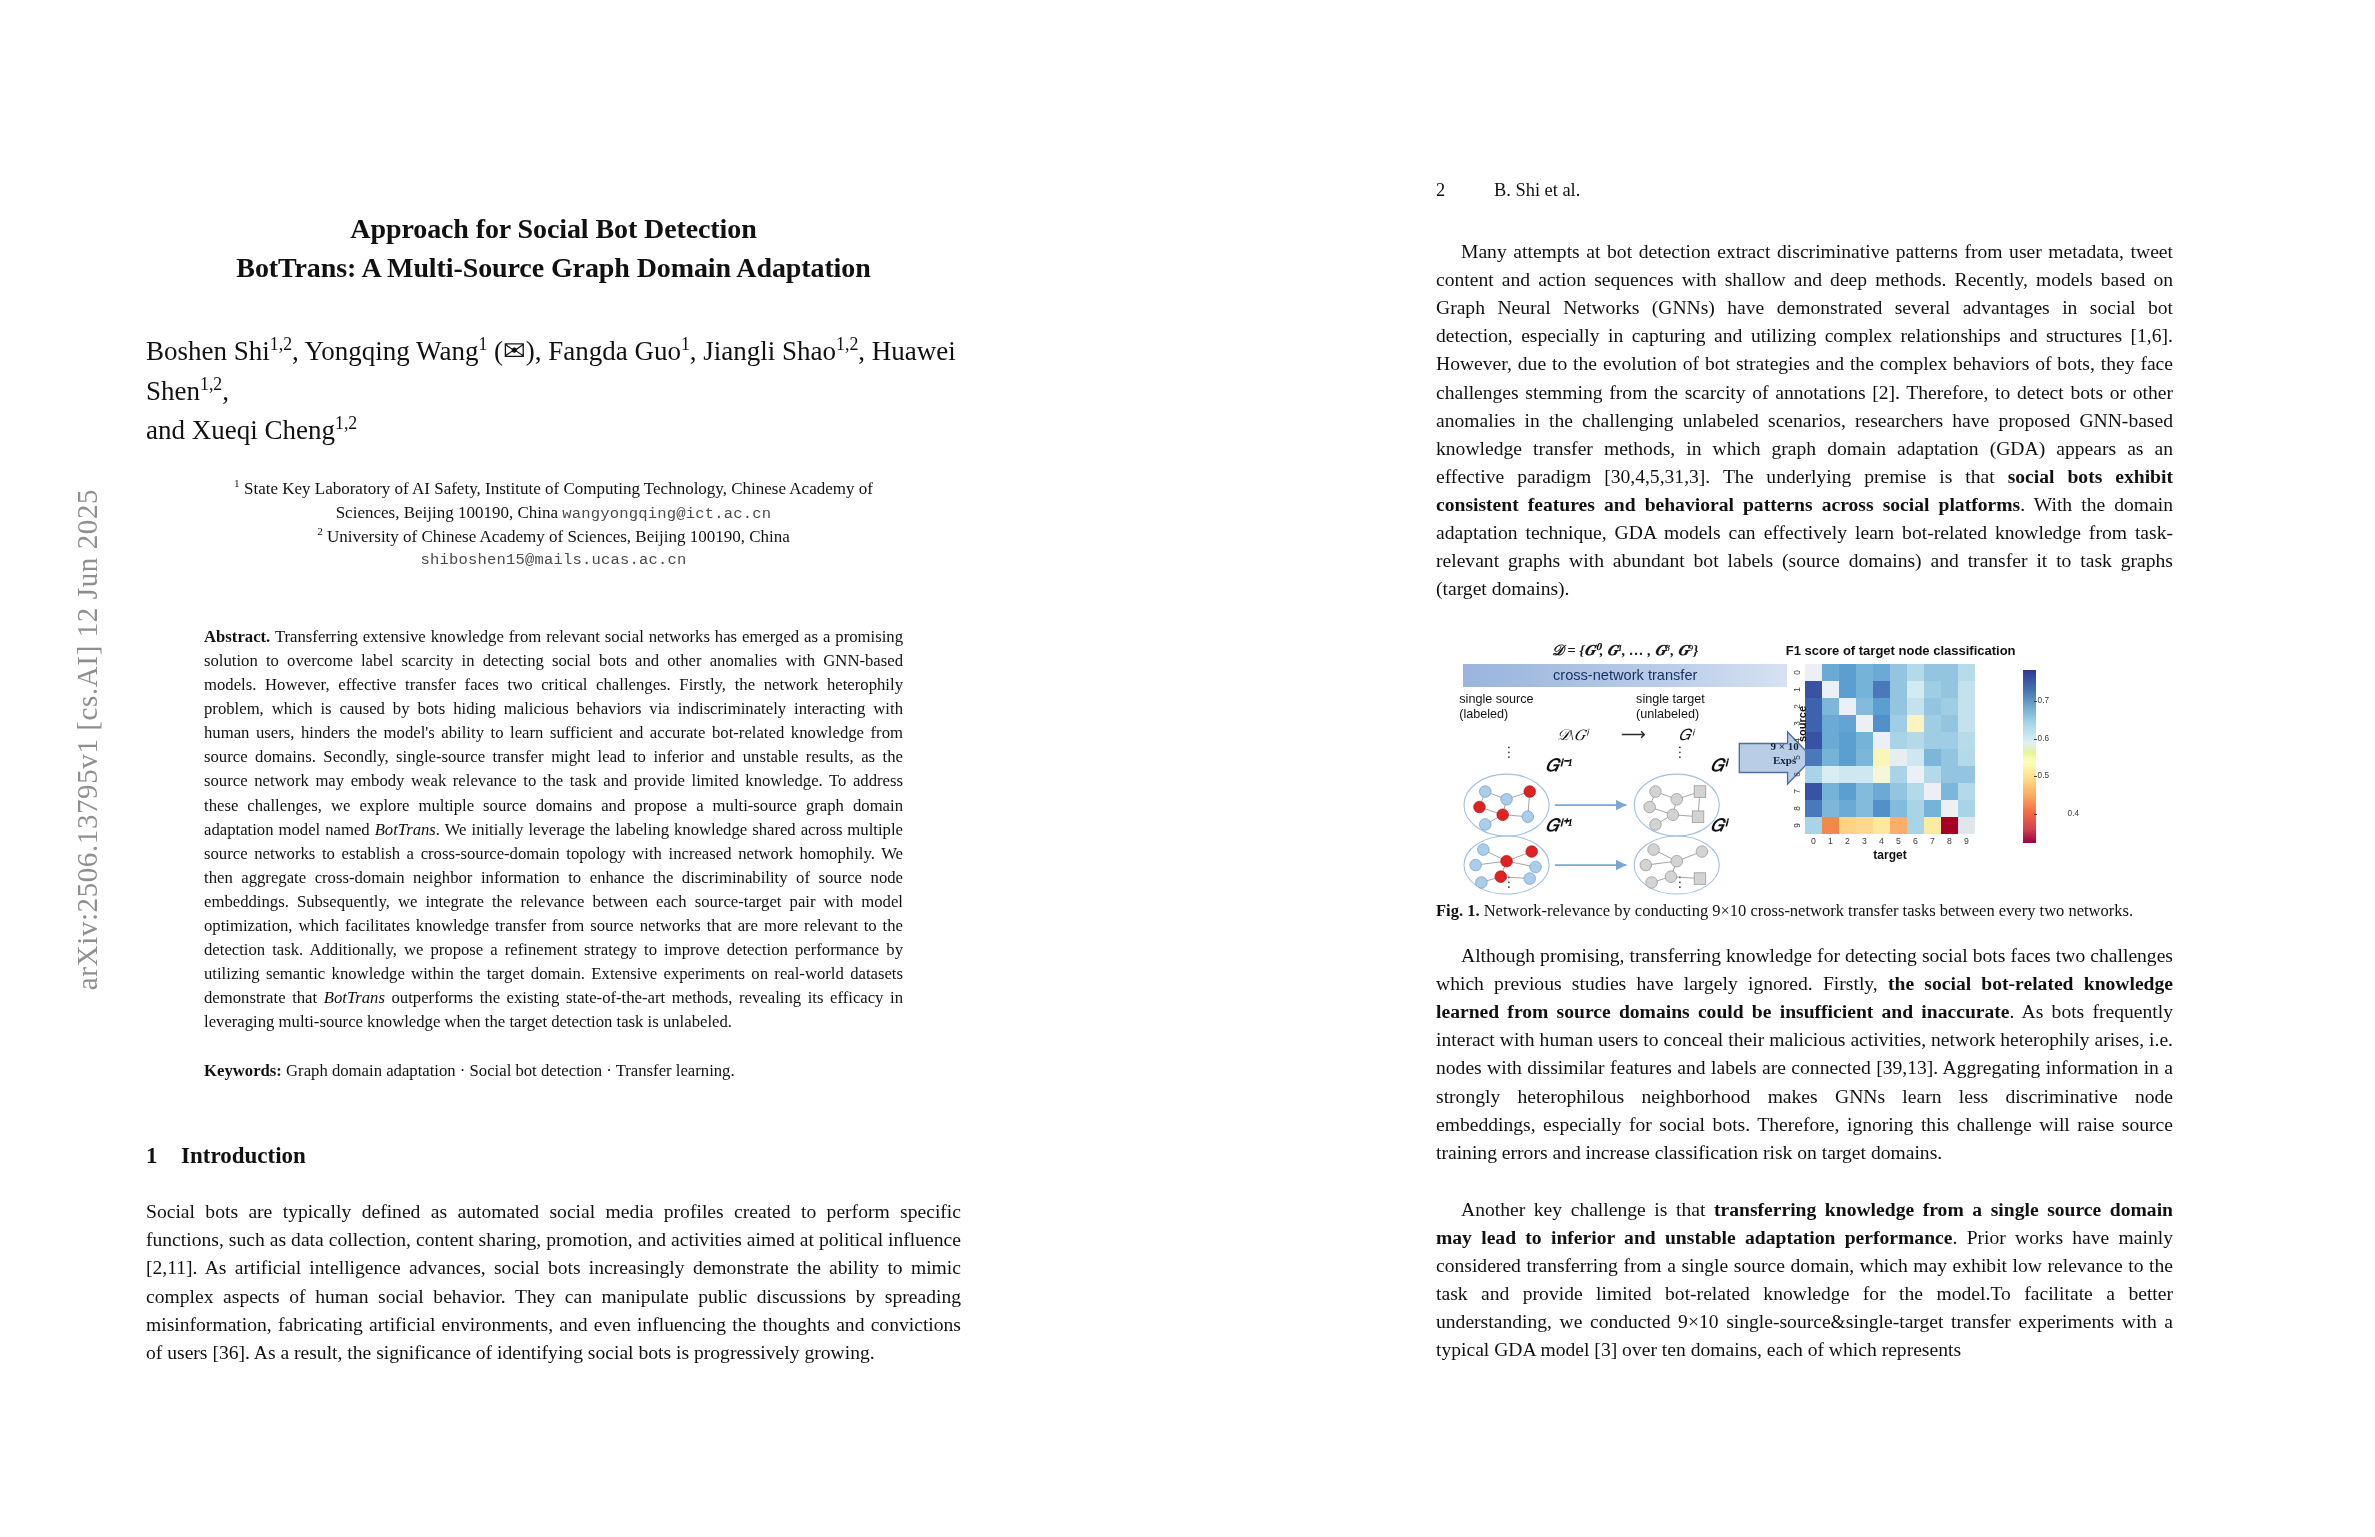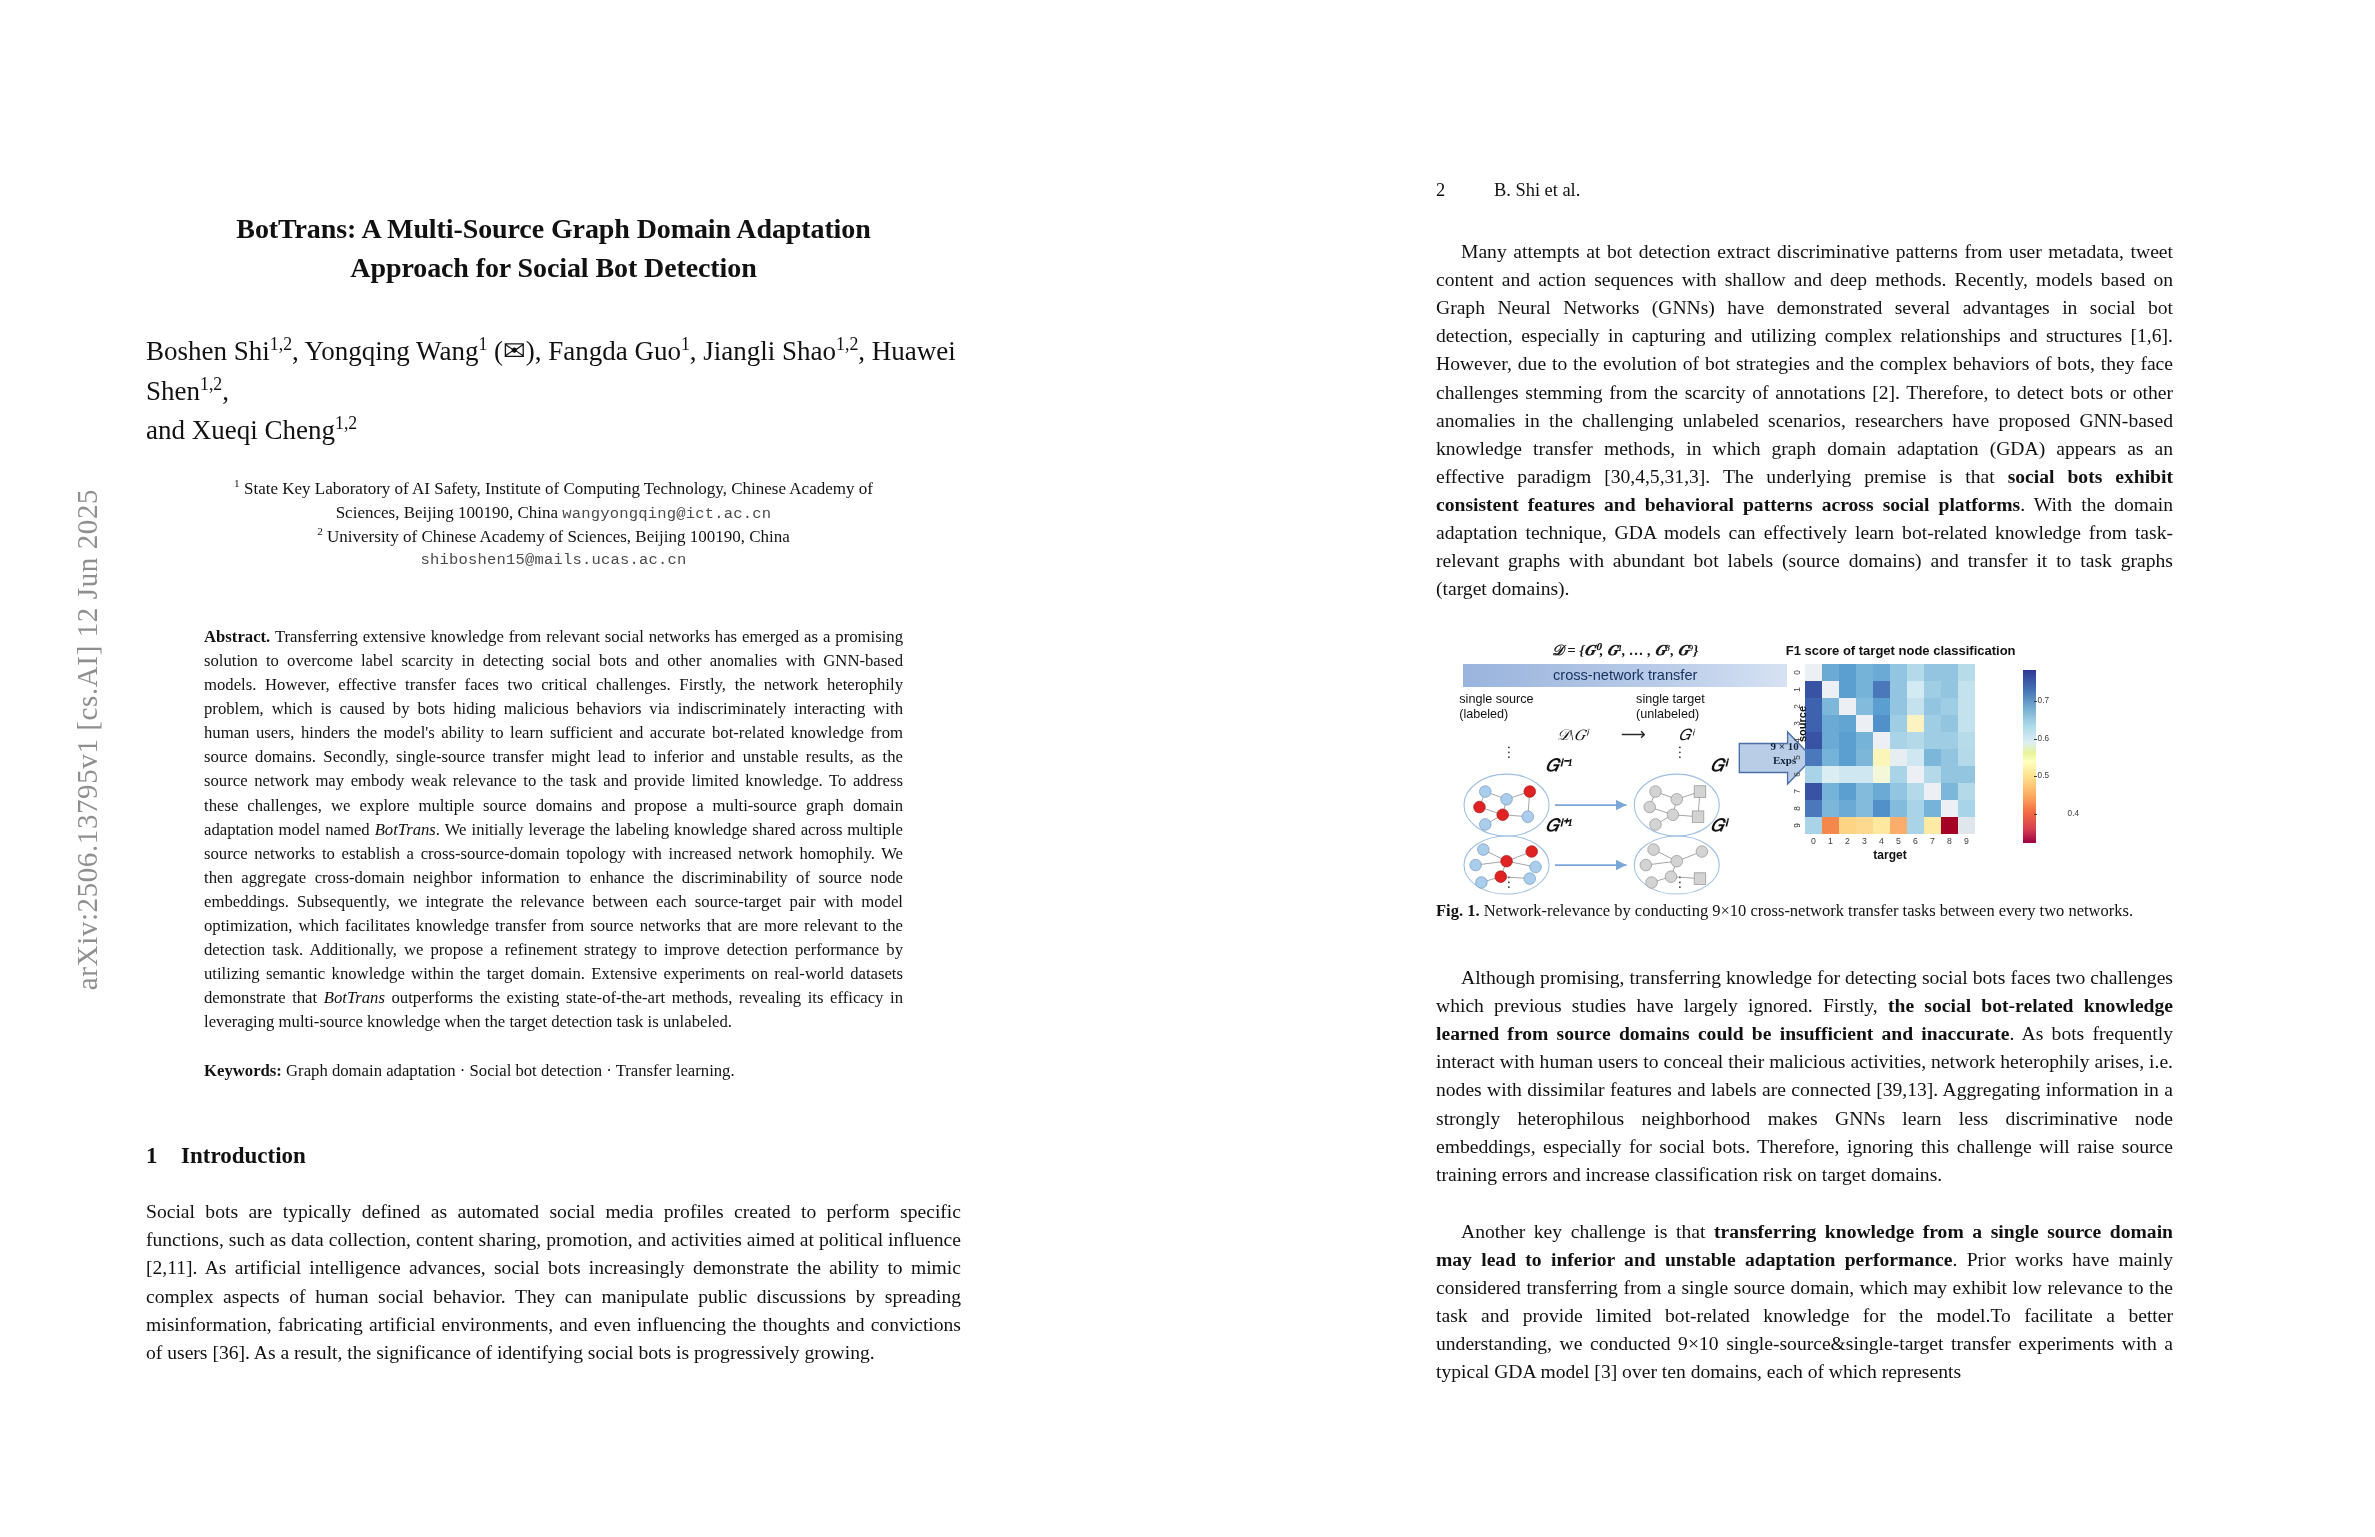--- a/index.html
+++ b/index.html
@@ -350,22 +350,22 @@
 <body>
 
 <div id="arxiv-stamp">
   <div class="vtext">arXiv:2506.13795v1  [cs.AI]  12 Jun 2025</div>
 </div>
 
 <div class="page" id="page-left">
 
   <div id="title-block">
     <h1 id="paper-title">
+      <span class="tline">Approach for Social Bot Detection</span>
       <span class="tline">BotTrans: A Multi-Source Graph Domain Adaptation</span>
-      <span class="tline">Approach for Social Bot Detection</span>
     </h1>
 
     <div id="authors">
       <span class="aline"><span>Boshen Shi</span><sup>1,2</sup><span>, Yongqing Wang</span><sup>1</sup><span> (✉), Fangda Guo</span><sup>1</sup><span>, Jiangli Shao</span><sup>1,2</sup><span>, Huawei Shen</span><sup>1,2</sup><span>,</span></span>
       <span class="aline"><span>and Xueqi Cheng</span><sup>1,2</sup></span>
     </div>
 
     <div id="affiliations">
       <span class="affline"><sup>1</sup>
         <span>State Key Laboratory of AI Safety, Institute of Computing Technology, Chinese Academy of</span></span>
@@ -669,21 +669,21 @@
             </div>
         </div>
       </div>
     </div>
   </div>
 
   <div id="fig-caption">
     <span class="figlabel">Fig. 1.</span><span> Network-relevance by conducting 9×10 cross-network transfer tasks between every two networks.</span>
   </div>
 
-  <div class="col-text" id="para-2" style="margin-top:42px;">
+  <div class="col-text" id="para-2" style="margin-top:20px;">
     <p class="indent"><span>Although promising, transferring knowledge for detecting social bots faces two challenges which previous studies have largely ignored. Firstly, </span><span class="b">the social bot-related knowledge learned from source domains could be insufficient and inaccurate</span><span>. As bots frequently interact with human users to conceal their malicious activities, network heterophily arises, i.e. nodes with dissimilar features and labels are connected [39,13]. Aggregating information in a strongly heterophilous neighborhood makes GNNs learn less discriminative node embeddings, especially for social bots. Therefore, ignoring this challenge will raise source training errors and increase classification risk on target domains.</span></p>
   </div>
 
   <div class="col-text" id="para-3">
     <p class="indent"><span>Another key challenge is that </span><span class="b">transferring knowledge from a single source domain may lead to inferior and unstable adaptation performance</span><span>. Prior works have mainly considered transferring from a single source domain, which may exhibit low relevance to the task and provide limited bot-related knowledge for the model.To facilitate a better understanding, we conducted 9×10 single-source&amp;single-target transfer experiments with a typical GDA model [3] over ten domains, each of which represents</span></p>
   </div>
 </div>
 
 
 </body></html>

